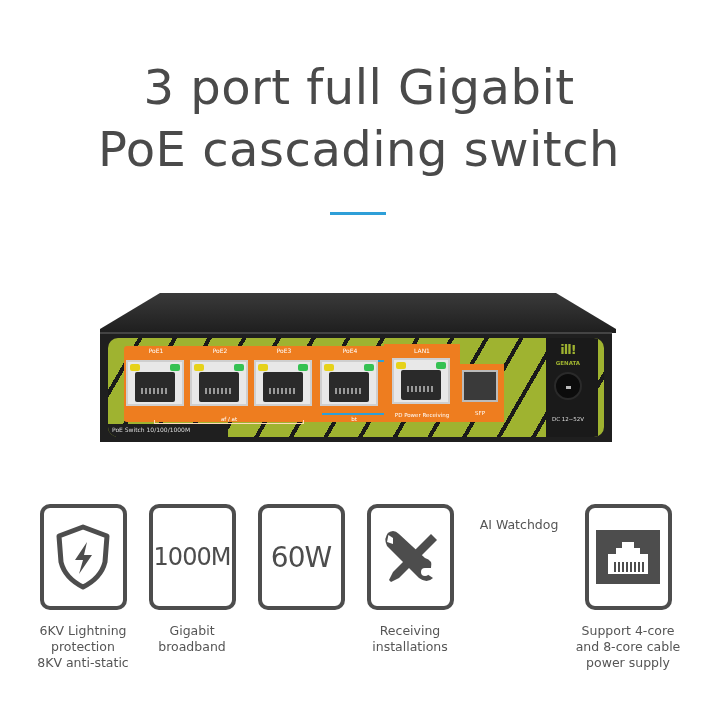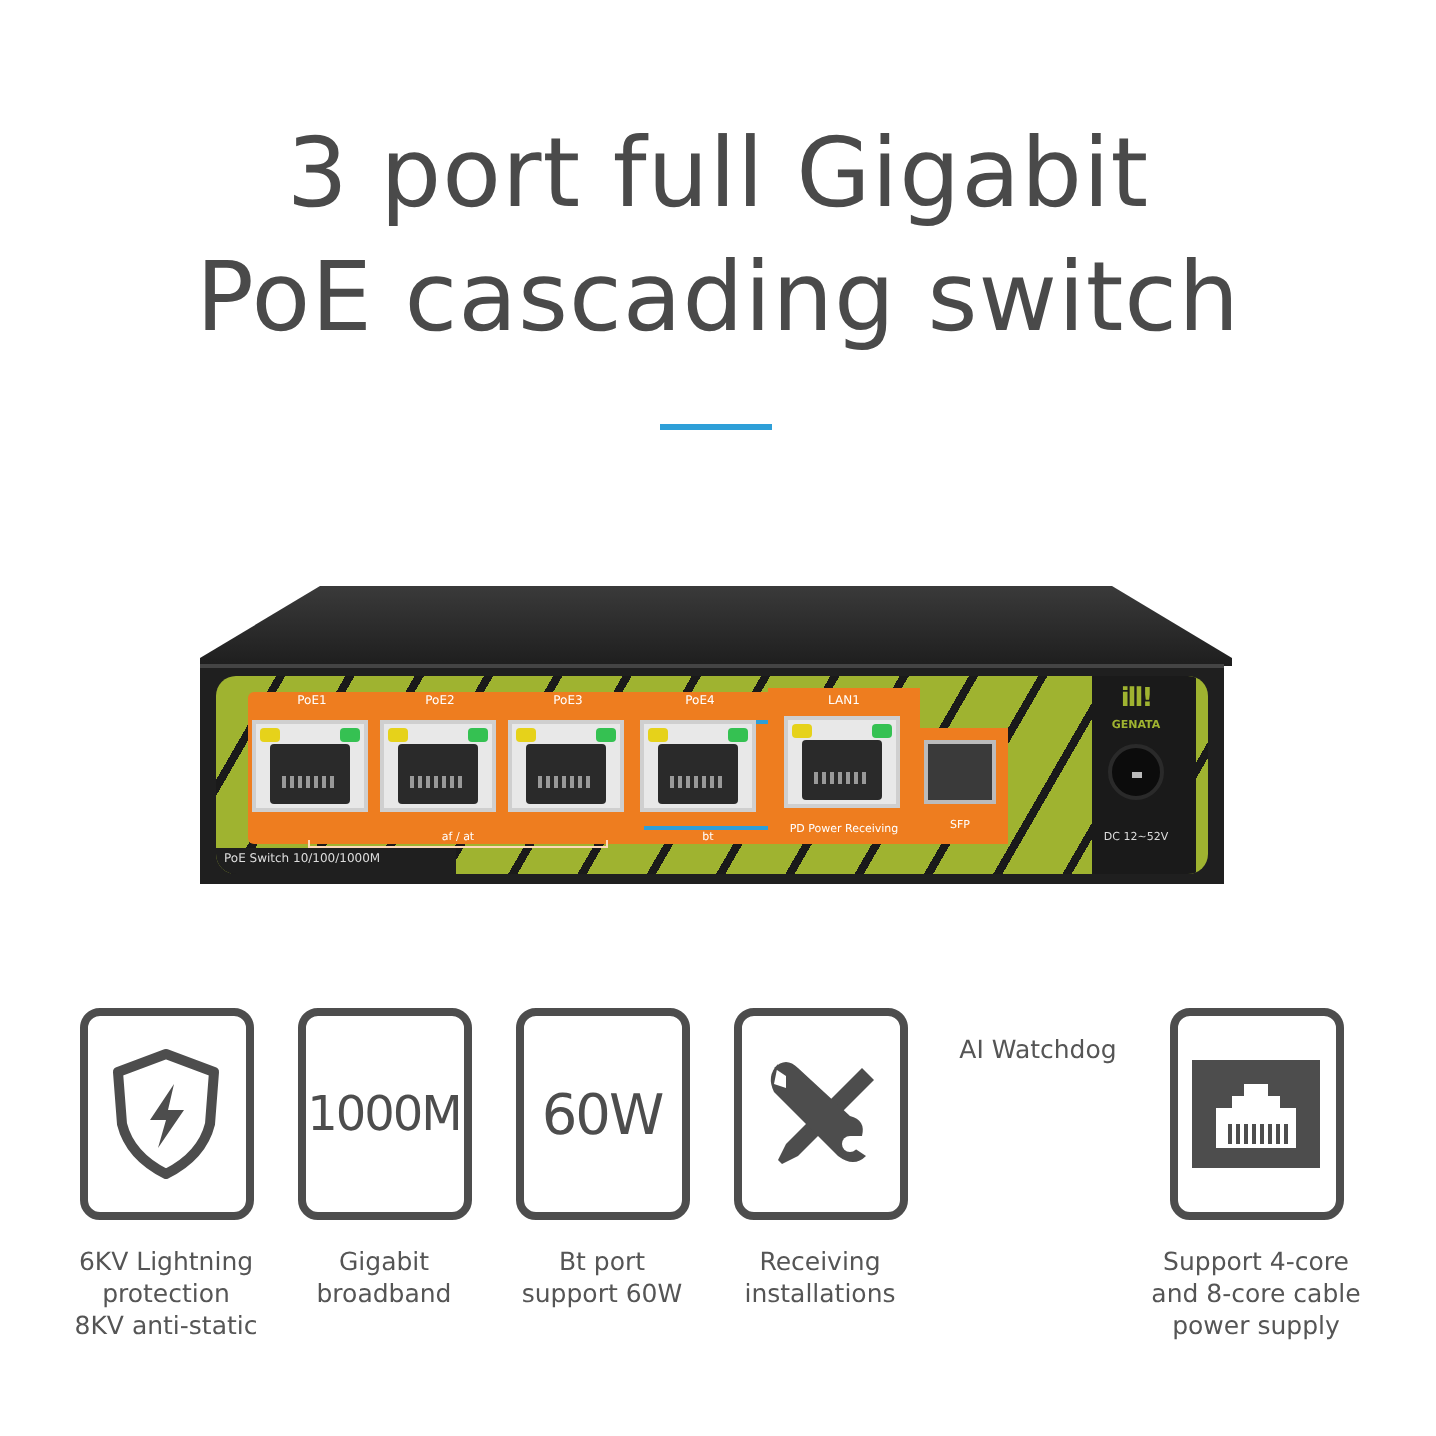--- a/index.html
+++ b/index.html
@@ -167,22 +167,20 @@
     <span class="box-text">1000M</span>
   </div>
   <div class="caption">Gigabit
 broadband</div>
 </div>
 
 <div class="feature" style="left:256px">
   <div class="box">
     <span class="box-text" style="font-size:28px">60W</span>
   </div>
-  <div class="caption">Bt port
-support 60W</div>
 </div>
 
 <div class="feature" style="left:365px">
   <div class="box">
     <svg width="62" height="62" viewBox="0 0 62 62">
       <path d="M52 8 L58 14 L20 52 L12 56 L10 54 L14 46 Z" fill="#4d4d4d"></path>
       <path d="M10 6 Q4 12 8 20 L40 52 Q48 58 54 52 L48 48 L46 42 L52 42 Q54 34 46 32 L20 8 Q14 2 8 8 L14 12 L14 18 L8 16 Z" fill="#4d4d4d"></path>
       <circle cx="46" cy="46" r="4" fill="#fff"></circle>
     </svg>
   </div>

